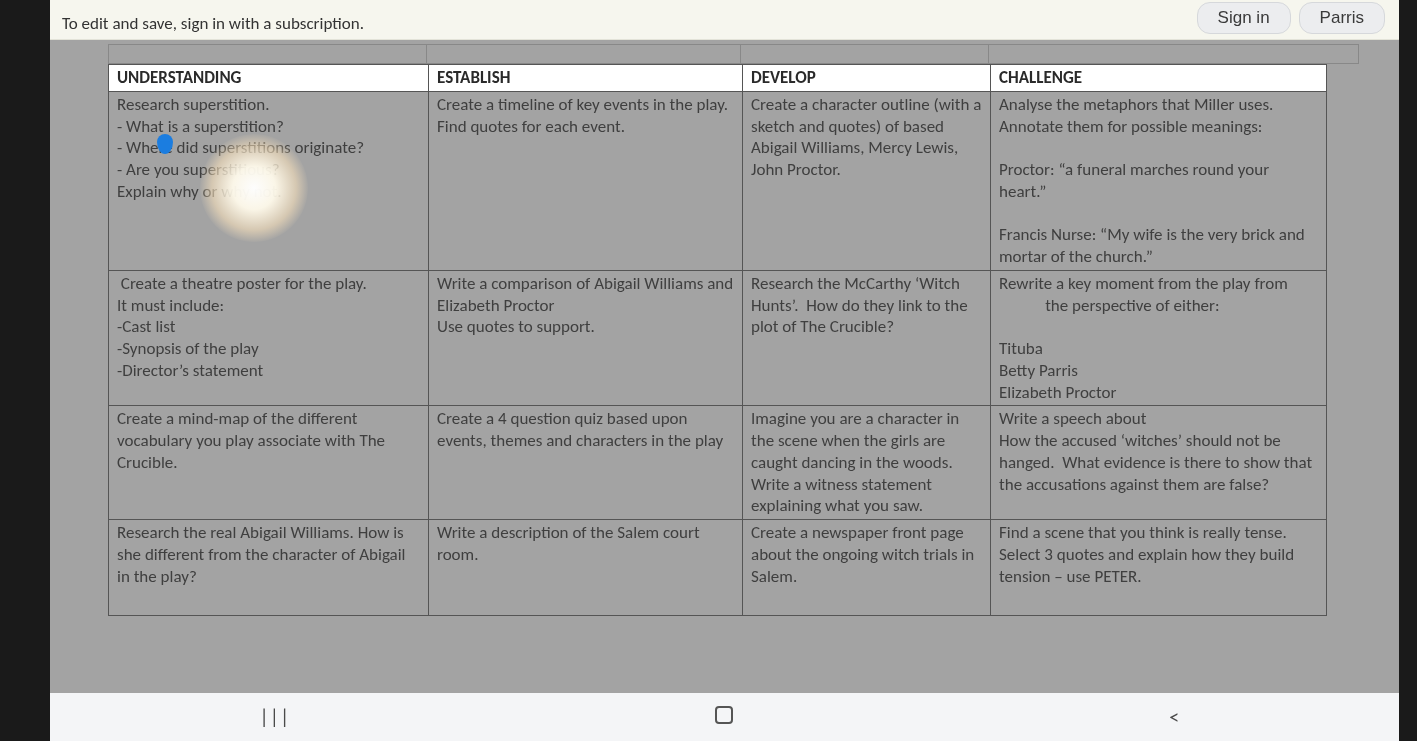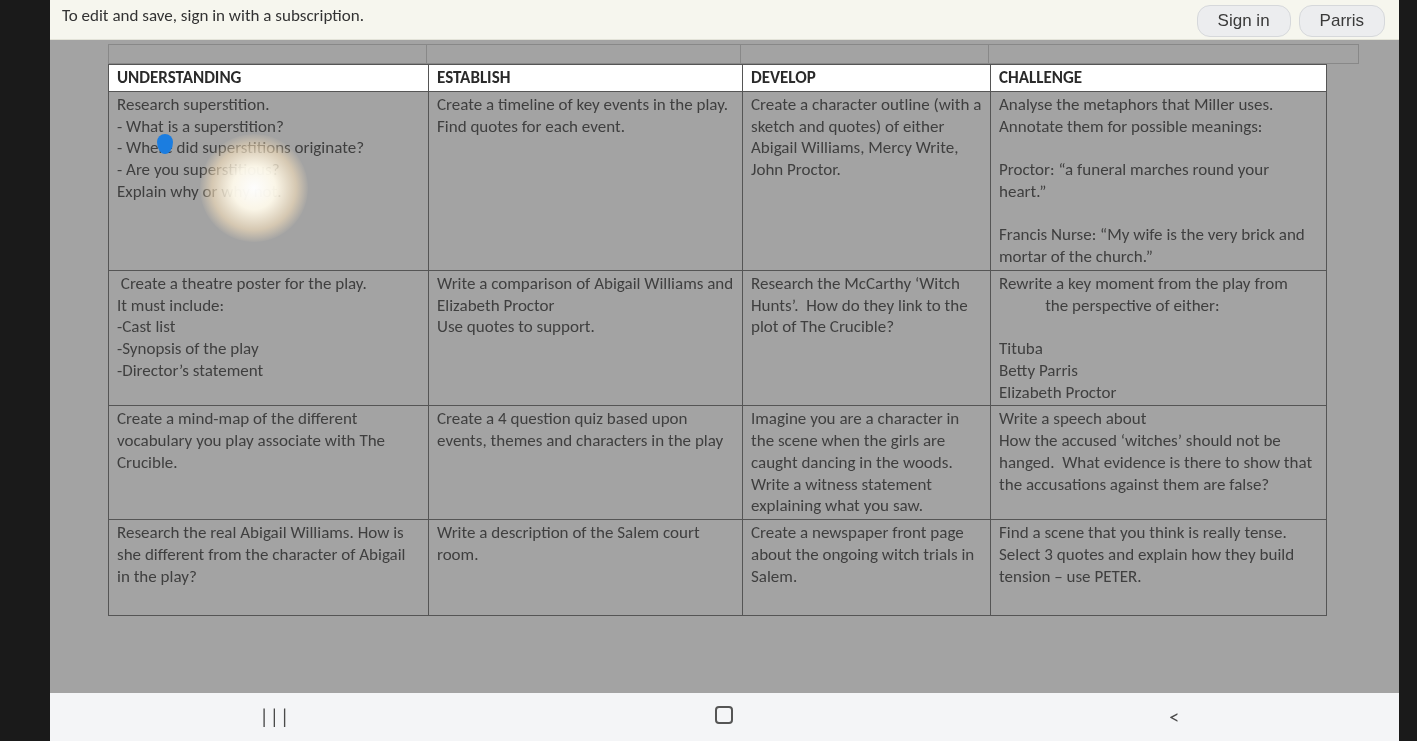--- a/index.html
+++ b/index.html
@@ -8,21 +8,21 @@
 
   .viewport {
     position: absolute;
     left: 50px; top: 0; right: 18px; bottom: 48px;
     background: #f5f7fa;
     overflow: hidden;
   }
 
   .banner {
     display: flex;
-    align-items: flex-start;
+    align-items: flex-end;
     padding: 5px 14px 5px 12px;
     background: #f6f6ee;
     border-bottom: 1px solid #e3e3d8;
     height: 40px;
   }
   .banner-text { flex: 1; color: #333; font-size: 17px; }
 
   .btn {
     background: #ecedef;
     border: 1px solid #d6d8db;
@@ -146,21 +146,21 @@
         <th>DEVELOP</th>
         <th>CHALLENGE</th>
       </tr>
       <tr>
         <td class="ws">Research superstition.
 - What is a superstition?
 - Where did superstitions originate?
 - Are you superstitious?
 Explain why or why not.</td>
         <td class="ws">Create a timeline of key events in the play. Find quotes for each event.</td>
-        <td class="ws">Create a character outline (with a sketch and quotes) of either Abigail Williams, Mercy Write, John Proctor.</td>
+        <td class="ws">Create a character outline (with a sketch and quotes) of based Abigail Williams, Mercy Lewis, John Proctor.</td>
         <td class="ws">Analyse the metaphors that Miller uses. Annotate them for possible meanings:
 
 Proctor: “a funeral marches round your heart.”
 
 Francis Nurse: “My wife is the very brick and mortar of the church.”</td>
       </tr>
       <tr>
         <td class="ws"> Create a theatre poster for the play.
 It must include:
 -Cast list

